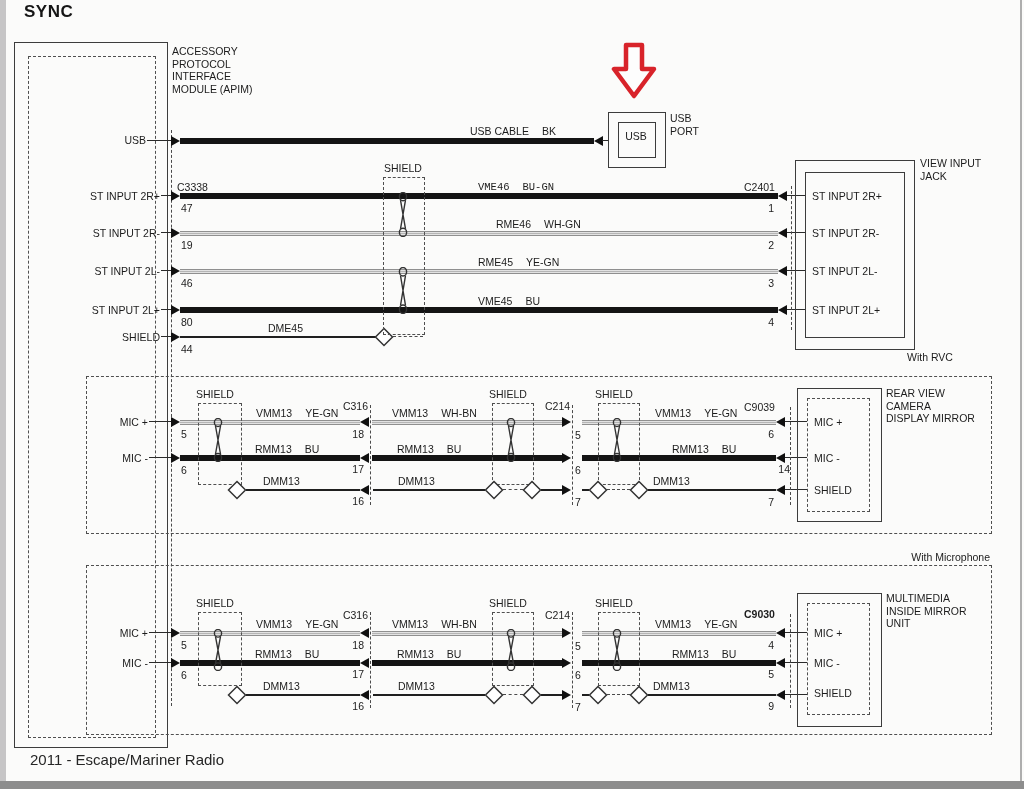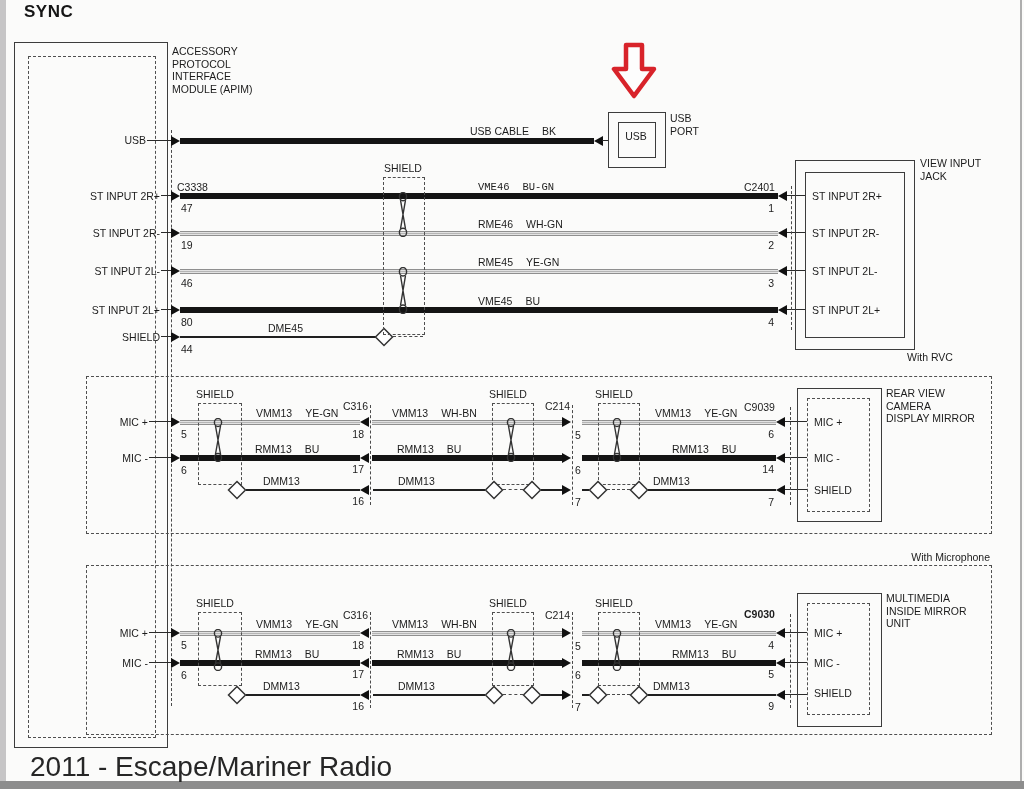--- a/index.html
+++ b/index.html
@@ -2,21 +2,21 @@
 <html><head>
 <meta charset="utf-8">
 <style>
   html,body{margin:0;padding:0;background:#e8e8e8}
   #d{position:relative;width:1024px;height:789px;background:#fbfbfa;overflow:hidden;
      font-family:"Liberation Sans",sans-serif}
   .a{position:absolute}
   .lbl{position:absolute;font:10.5px/1.15 "Liberation Sans",sans-serif;color:#1c1c1c;white-space:pre}
   .pre{white-space:pre-line;line-height:1.2}
   .ttl{font-size:17px;font-weight:bold;letter-spacing:.5px;color:#151515}
-  .cap{font-size:28px;color:#262626}
+  .cap{font-size:15px;color:#262626}
   .tp span + span{margin-left:13px}
   .wire-b{position:absolute;height:6px;background:#141414}
   .wire-l{position:absolute;height:5px;background:linear-gradient(180deg,#8f8f8f 0 1px,#e2e2e2 1px 2px,#b5b5b5 2px 3px,#e2e2e2 3px 4px,#8f8f8f 4px 5px)}
   .wire-t{position:absolute;height:2px;background:#1f1f1f}
   .ln{position:absolute;height:1px;background:#2a2a2a}
   .dsh-v{position:absolute;width:0;border-left:1px dashed #4a4a4a}
   .dsh-h{position:absolute;height:0;border-top:1px dashed #4a4a4a}
   .bx-s{position:absolute;border:1.5px solid #3c3c3c}
   .bx-d{position:absolute;border:1px dashed #4f4f4f}
   .ar-r{position:absolute;width:0;height:0;border-top:5px solid transparent;border-bottom:5px solid transparent;border-left:9px solid #101010}
@@ -70,21 +70,21 @@
       <div class="lbl tp" style="left: 478px; top: 181px; font-family: Liberation Mono, monospace;"><span>VME46</span><span>BU-GN</span></div>
       <div class="lbl" style="left: 812px; top: 190px;">ST INPUT 2R+</div>
       <div class="lbl" style="width: 100px; text-align: right; left: 60px; top: 227px;">ST INPUT 2R-</div>
       <div class="ln" style="width: 10px; left: 161px; top: 232px;"></div>
       <div class="ar-r" style="left: 171px; top: 228px;"></div>
       <div class="wire-l" style="width: 598px; left: 180px; top: 231px;"></div>
       <div class="ar-l" style="left: 778px; top: 228px;"></div>
       <div class="ln" style="width: 18px; left: 787px; top: 232px;"></div>
       <div class="lbl" style="left: 181px; top: 239px;">19</div>
       <div class="lbl" style="width: 16px; text-align: right; left: 758px; top: 239px;">2</div>
-      <div class="lbl tp" style="left: 478px; top: 218px; text-align: right;"><span>RME46</span><span>WH-GN</span></div>
+      <div class="lbl tp" style="left: 496px; top: 218px; text-align: right;"><span>RME46</span><span>WH-GN</span></div>
       <div class="lbl" style="left: 812px; top: 227px;">ST INPUT 2R-</div>
       <div class="lbl" style="width: 100px; text-align: right; left: 60px; top: 265px;">ST INPUT 2L-</div>
       <div class="ln" style="width: 10px; left: 161px; top: 270px;"></div>
       <div class="ar-r" style="left: 171px; top: 266px;"></div>
       <div class="wire-l" style="width: 598px; left: 180px; top: 269px;"></div>
       <div class="ar-l" style="left: 778px; top: 266px;"></div>
       <div class="ln" style="width: 18px; left: 787px; top: 270px;"></div>
       <div class="lbl" style="left: 181px; top: 277px;">46</div>
       <div class="lbl" style="width: 16px; text-align: right; left: 758px; top: 277px;">3</div>
       <div class="lbl tp" style="left: 478px; top: 256px;"><span>RME45</span><span>YE-GN</span></div>
@@ -200,21 +200,21 @@
       <div class="lbl" style="width: 28px; text-align: right; left: 340px; top: 400px;">C316</div>
       <div class="lbl" style="width: 16px; text-align: right; left: 348px; top: 428px;">18</div>
       <div class="lbl" style="width: 16px; text-align: right; left: 348px; top: 463px;">17</div>
       <div class="lbl" style="width: 16px; text-align: right; left: 348px; top: 495px;">16</div>
       <div class="lbl" style="left: 545px; top: 400px;">C214</div>
       <div class="lbl" style="left: 575px; top: 429px;">5</div>
       <div class="lbl" style="left: 575px; top: 464px;">6</div>
       <div class="lbl" style="left: 575px; top: 496px;">7</div>
       <div class="lbl" style="left: 744px; top: 401px;">C9039</div>
       <div class="lbl" style="width: 18px; text-align: right; left: 756px; top: 428px;">6</div>
-      <div class="lbl" style="width: 18px; text-align: right; left: 756px; top: 463px;">14</div>
+      <div class="lbl" style="width: 18px; text-align: right; left: 772px; top: 463px;">14</div>
       <div class="lbl" style="width: 18px; text-align: right; left: 756px; top: 496px;">7</div>
       <div class="dsh-v" style="height: 100px; left: 370px; top: 405px;"></div>
       <div class="dsh-v" style="height: 100px; left: 572px; top: 405px;"></div>
       <div class="dsh-v" style="height: 98px; left: 790px; top: 407px;"></div>
       <div class="lbl tp" style="left: 256px; top: 407px;"><span>VMM13</span><span>YE-GN</span></div>
       <div class="lbl tp" style="left: 255px; top: 443px;"><span>RMM13</span><span>BU</span></div>
       <div class="lbl" style="left: 263px; top: 475px;">DMM13</div>
       <div class="lbl tp" style="left: 392px; top: 407px;"><span>VMM13</span><span>WH-BN</span></div>
       <div class="lbl tp" style="left: 397px; top: 443px;"><span>RMM13</span><span>BU</span></div>
       <div class="lbl" style="left: 398px; top: 475px;">DMM13</div>

